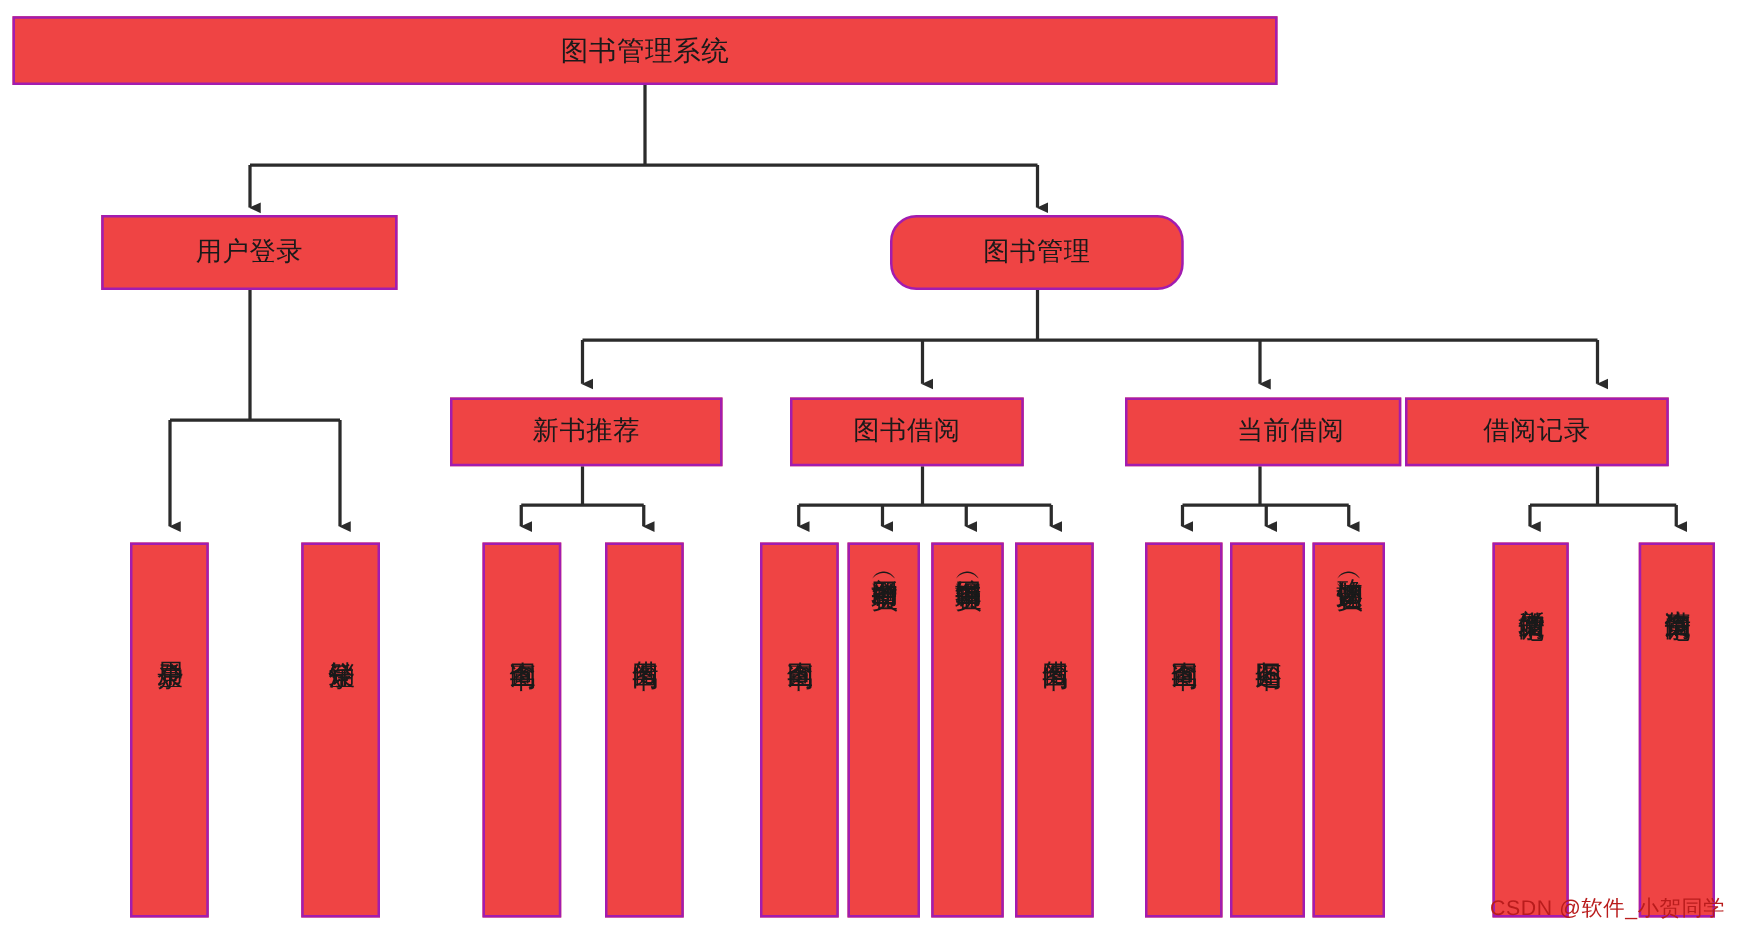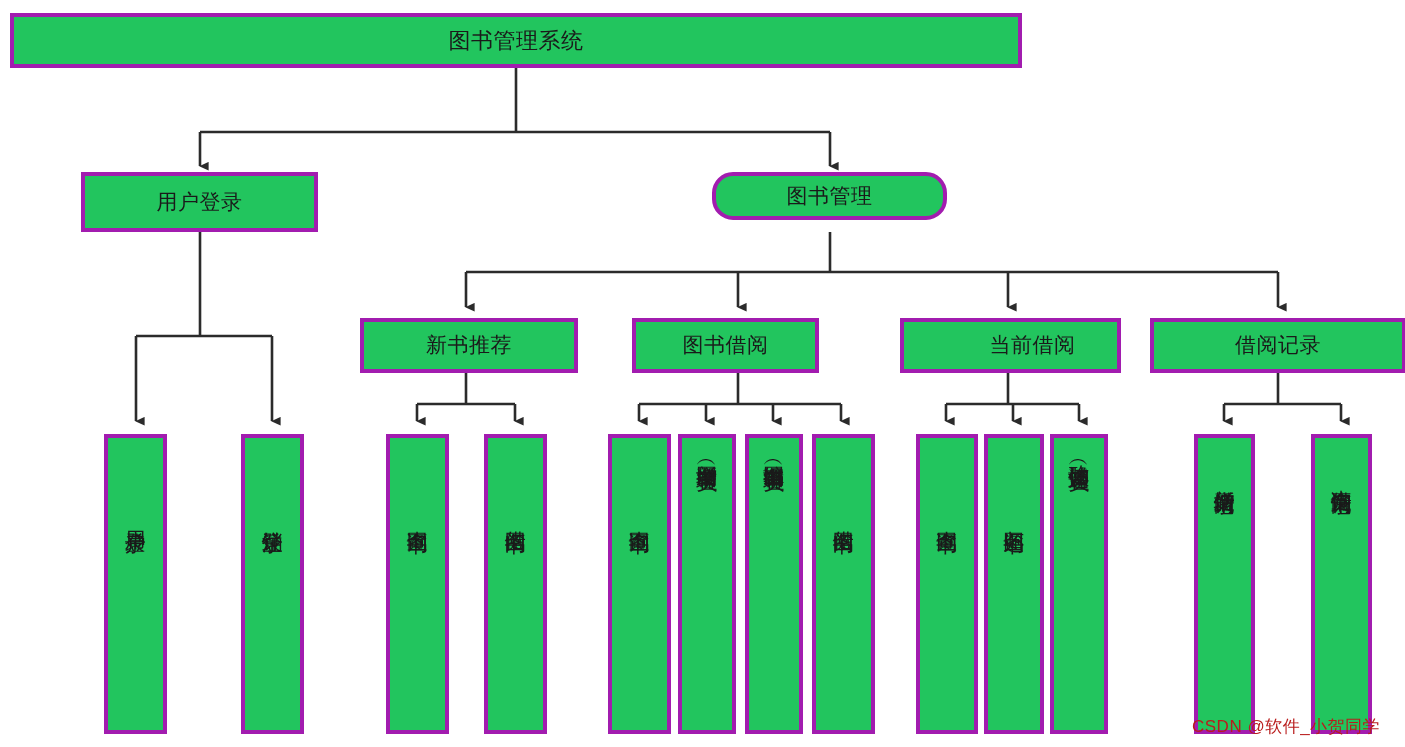--- a/index.html
+++ b/index.html
@@ -24,22 +24,22 @@
     position: absolute;
     left: 0;
     top: 0;
     width: 1405px;
     height: 747px;
     pointer-events: none;
   }
   .node {
     position: absolute;
     box-sizing: border-box;
-    border: 4px solid #a21caf;
-    background: #22c55e;
+    border: 2px solid #a21caf;
+    background: #ef4444;
     display: flex;
     align-items: center;
     justify-content: center;
     color: #1a1a1a;
     overflow: hidden;
   }
   .node .label {
     display: block;
     text-align: center;
     line-height: 1.18;
@@ -131,34 +131,34 @@
     </g>
   </svg>
 
   <div class="node horizontal root" style="left:10px; top:13px; width:1012px; height:55px;">
     <span class="label">图书管理系统</span>
   </div>
 
   <div class="node horizontal" style="left:81px; top:172px; width:237px; height:60px;">
     <span class="label">用户登录</span>
   </div>
-  <div class="node horizontal" style="left:712px; top:172px; width:235px; height:48px;border-radius:21px;">
+  <div class="node horizontal" style="left:712px; top:172px; width:235px; height:60px;border-radius:21px;">
     <span class="label">图书管理</span>
   </div>
 
   <div class="node horizontal" style="left:360px; top:318px; width:218px; height:55px;">
     <span class="label">新书推荐</span>
   </div>
   <div class="node horizontal" style="left:632px; top:318px; width:187px; height:55px;">
     <span class="label">图书借阅</span>
   </div>
   <div class="node horizontal" style="left:900px; top:318px; width:221px; height:55px;padding-left:44px;">
     <span class="label">当前借阅</span>
   </div>
-  <div class="node horizontal" style="left:1150px; top:318px; width:256px; height:55px;">
+  <div class="node horizontal" style="left:1124px; top:318px; width:211px; height:55px;">
     <span class="label">借阅记录</span>
   </div>
 
   <div class="node vertical" style="left:104px; top:434px; width:63px; height:300px; padding-top:76px;">
     <span class="label">用户登录</span>
   </div>
   <div class="node vertical" style="left:241px; top:434px; width:63px; height:300px; padding-top:76px;">
     <span class="label">注销登录</span>
   </div>
 

